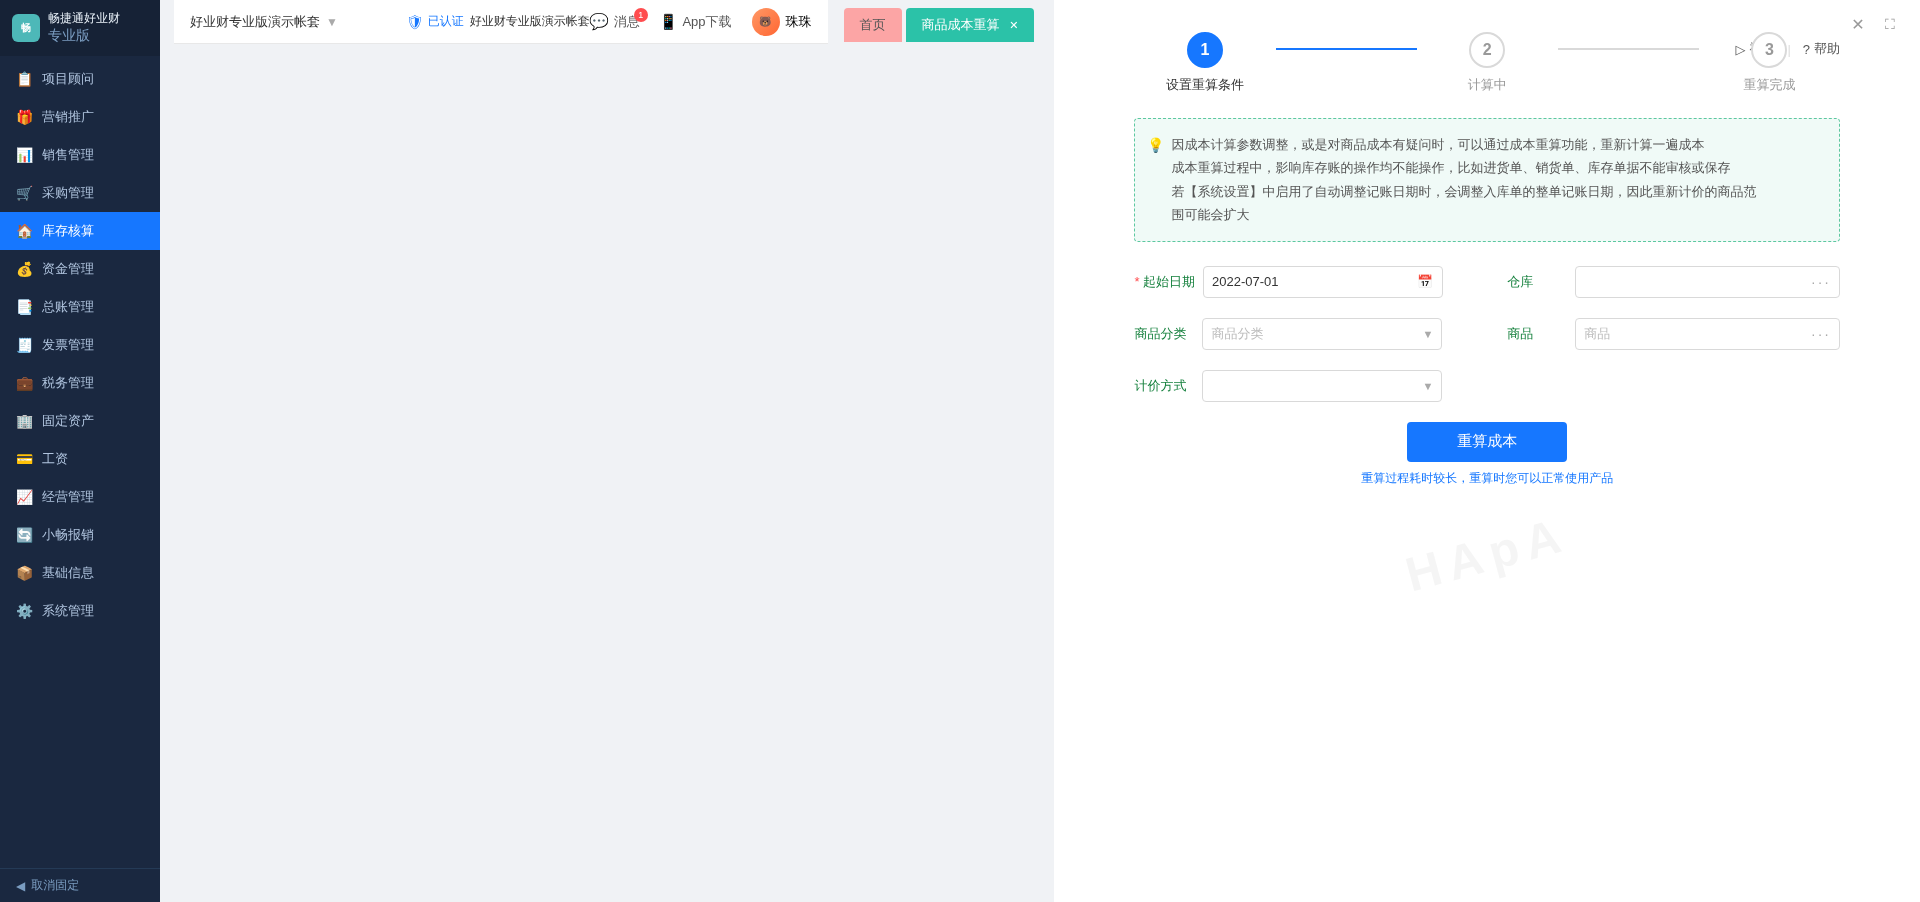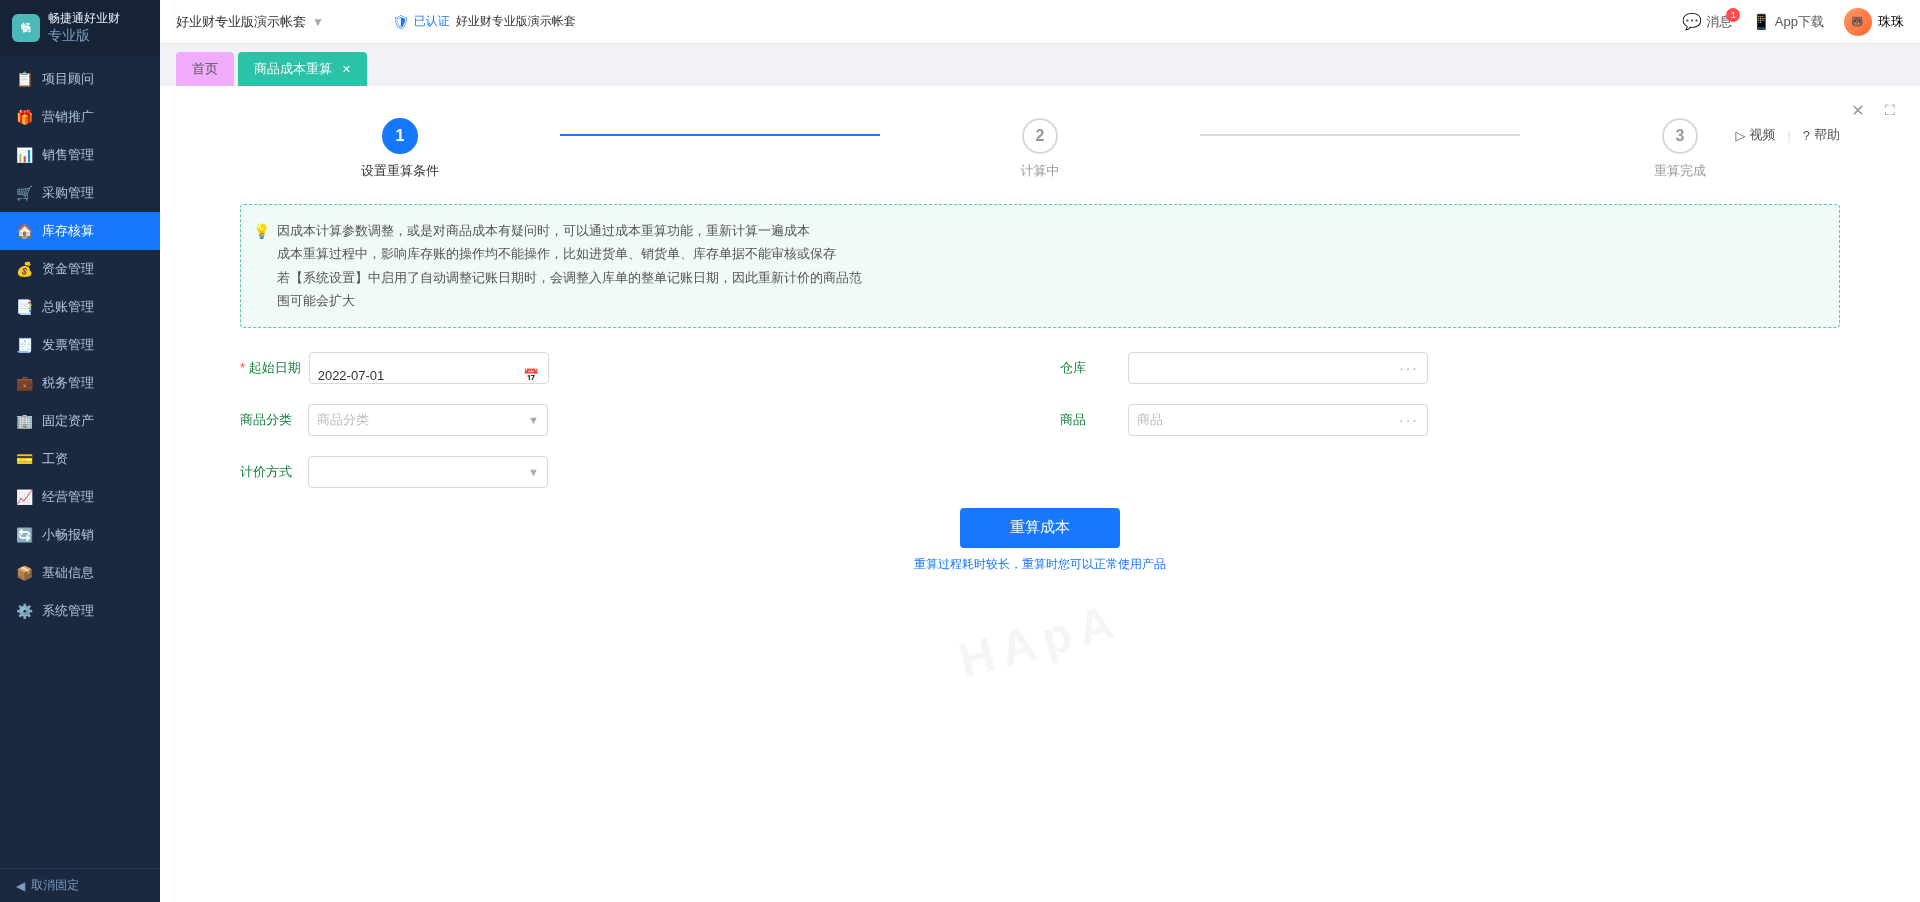--- a/index.html
+++ b/index.html
@@ -55,23 +55,24 @@
       align-items: center;
       cursor: pointer;
       border-top: 1px solid #243a56;
     }
     .sidebar-footer .icon { margin-right: 6px; }
 
     
     .main {
       flex: 1;
       display: flex;
-      flex-direction: column;
+      flex-direction: row;
       height: 100%;
       background: #f0f2f5;
+      padding-left: 14px;
     }
 
     
     .topbar {
       height: 44px;
       background: white;
       display: flex;
       align-items: center;
       padding: 0 16px;
       border-bottom: 1px solid #e8e8e8;
@@ -134,21 +135,21 @@
       cursor: pointer;
       border-radius: 4px 4px 0 0;
       color: #555;
       background: #e8e8e8;
       margin-right: 4px;
     }
     .tab.active {
       background: #2bc2a8;
       color: white;
     }
-    .tab-home { background: #f0abfc; color: #555; }
+    .tab-home { background: #fca5a5; color: #555; }
     .tab-close { margin-left: 6px; font-size: 11px; cursor: pointer; }
 
     
     .content {
       flex: 1;
       background: white;
       overflow-y: auto;
       padding: 0;
       position: relative;
     }
@@ -540,21 +541,21 @@
       <div>成本重算过程中，影响库存账的操作均不能操作，比如进货单、销货单、库存单据不能审核或保存</div>
       <div>若【系统设置】中启用了自动调整记账日期时，会调整入库单的整单记账日期，因此重新计价的商品范</div>
       <div>围可能会扩大</div>
     </div>
 
     <div class="form-container">
 
       <div class="form-row">
         <div class="form-field">
           <span class="form-label required">起始日期</span>
-          <div class="form-input-wrap" style="max-width:240px;align-items:flex-end;">
+          <div class="form-input-wrap" style="max-width:240px;">
             <input type="text" value="2022-07-01" style="">
             <span class="form-input-icon">📅</span>
           </div>
         </div>
         <div class="form-field">
           <span class="form-label">仓库</span>
           <div class="form-select-dots" style="max-width:300px;">
             <span style="color:#ccc;"></span>
             <span class="dots-icon">···</span>
           </div>

